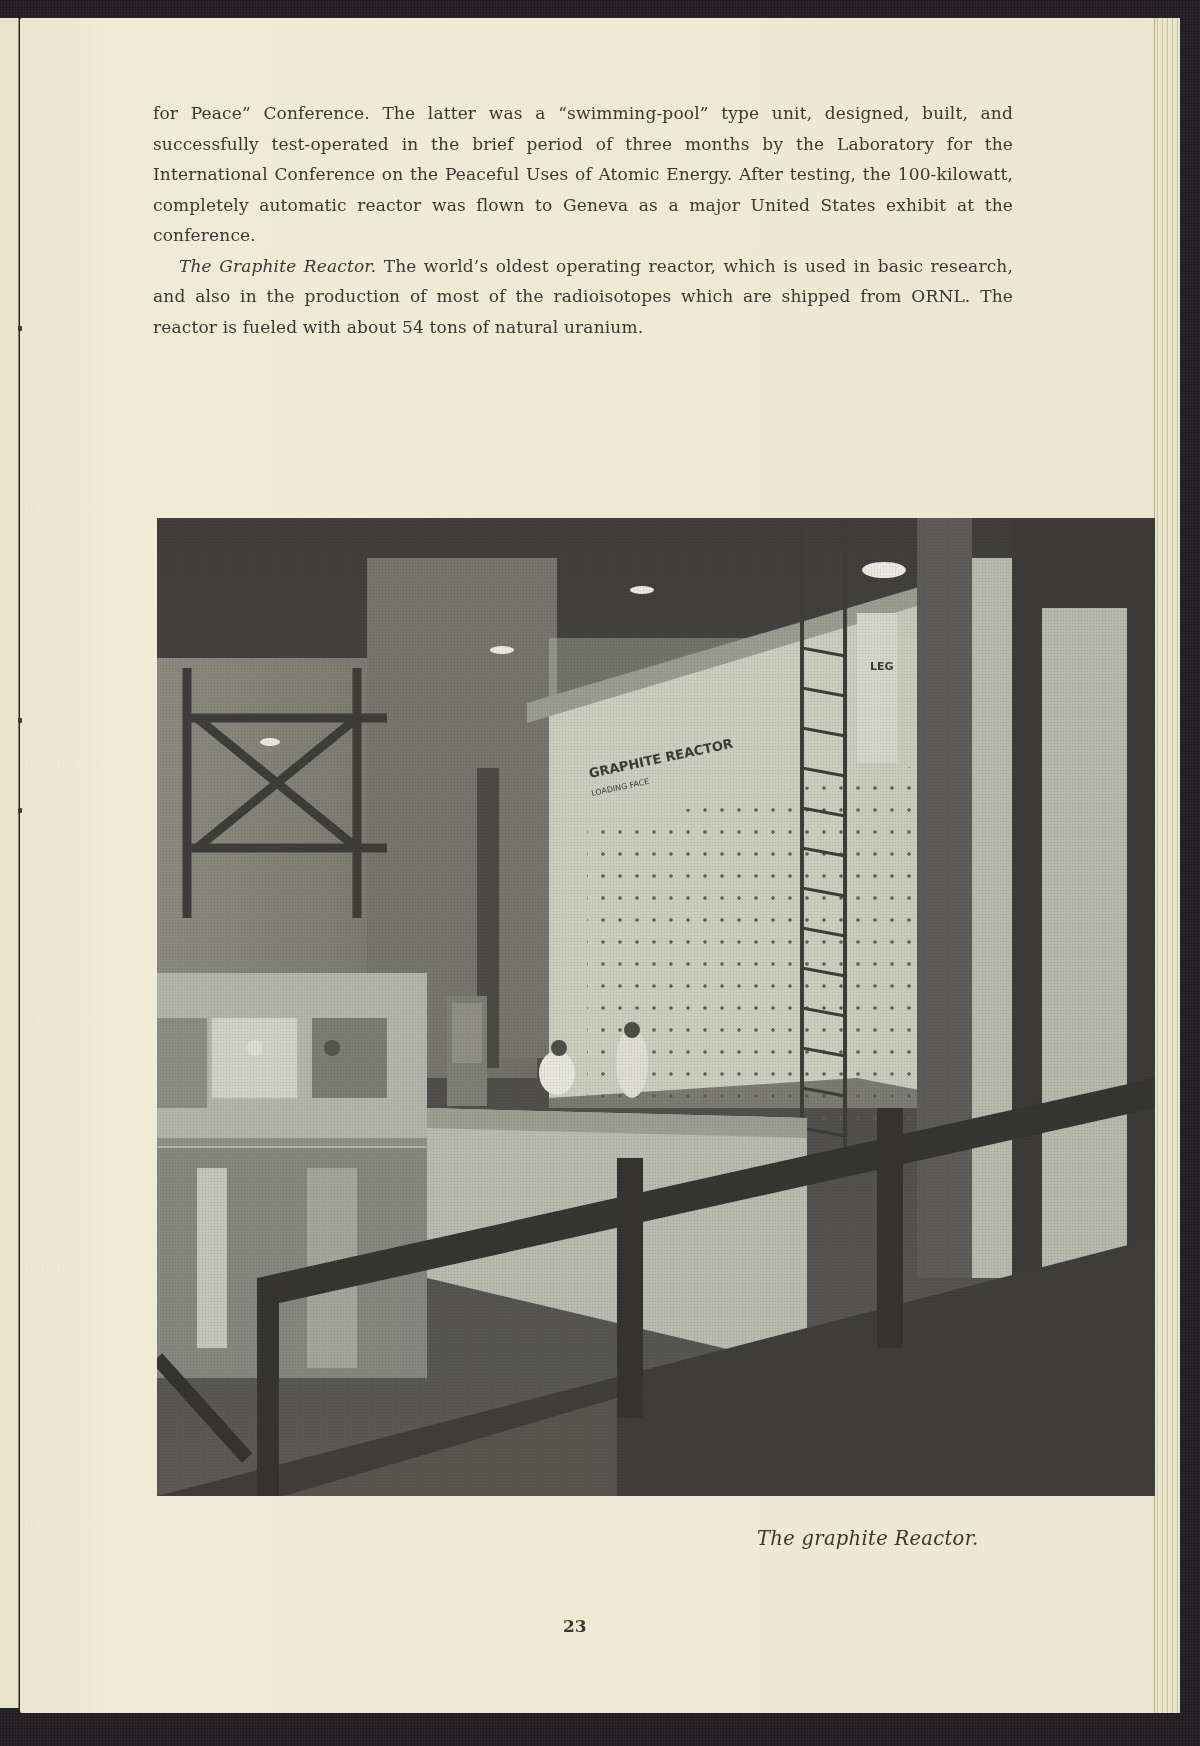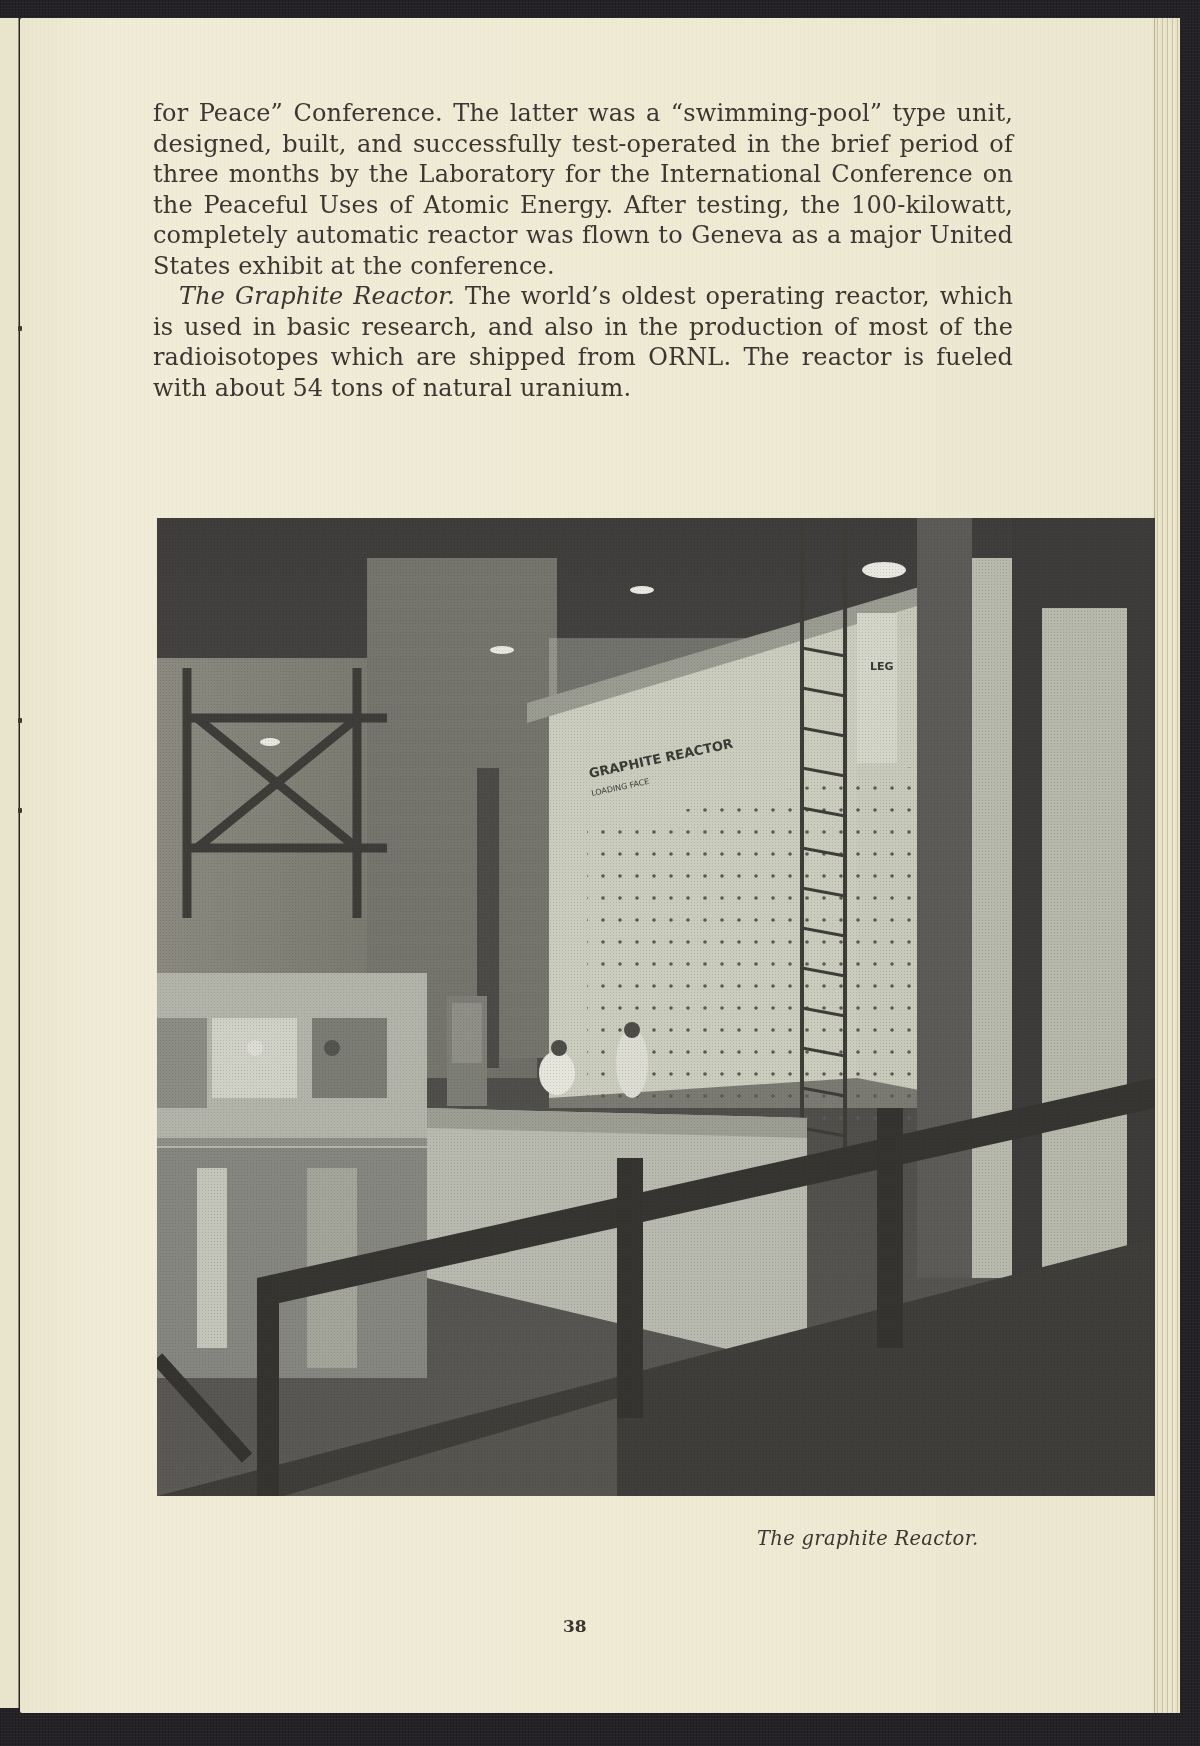--- a/index.html
+++ b/index.html
@@ -37,21 +37,21 @@
       position: absolute; right: 0; top: 0; bottom: 0; width: 26px;
       background:
         repeating-linear-gradient(90deg, #e8e2c8 0 2px, #c9c2a4 2px 3px, #ece6cd 3px 5px);
       border-left: 1px solid #b7af90;
     }
     .text-block {
       position: absolute;
       left: 133px; top: 80px;
       width: 860px;
       font-family: "DejaVu Serif", serif;
-      font-size: 24px;
+      font-size: 17px;
       line-height: 30.5px;
       color: #3a3632;
       text-align: justify;
       letter-spacing: 0.15px;
     }
     .text-block p { margin: 0; }
     .text-block p.indent { text-indent: 26px; }
     .text-block em { font-style: italic; }
 
     .photo {
@@ -205,20 +205,20 @@
       <line x1="0" y1="840" x2="90" y2="940" stroke="#353431" stroke-width="14"></line>
 
       <polygon points="120,980 460,880 460,978" fill="#56554f"></polygon>
 
       <rect x="0" y="0" width="998" height="978" fill="url(#grain)"></rect>
     </svg>
   </div>
 
   <div class="caption">The graphite Reactor.</div>
 
-  <div class="page-number">38</div>
+  <div class="page-number">23</div>
 </div>
 
 <div class="gutter-left-strip">
   <div class="gutter-mark" style="top:700px"></div>
   <div class="gutter-mark" style="top:790px"></div>
   <div class="gutter-mark" style="top:308px"></div>
 </div>
 
 </body></html>

